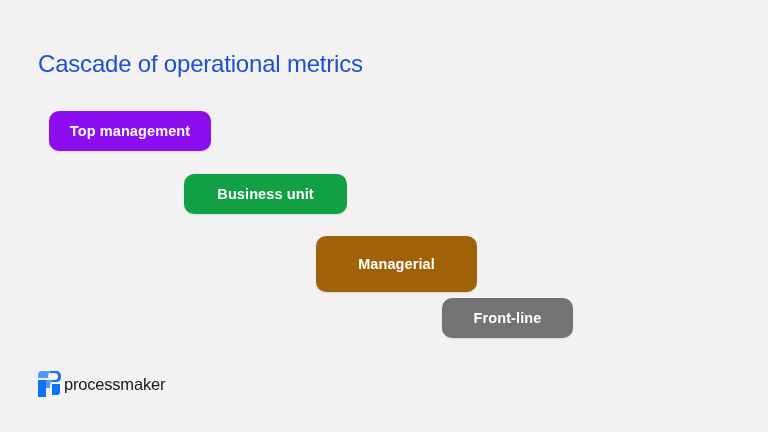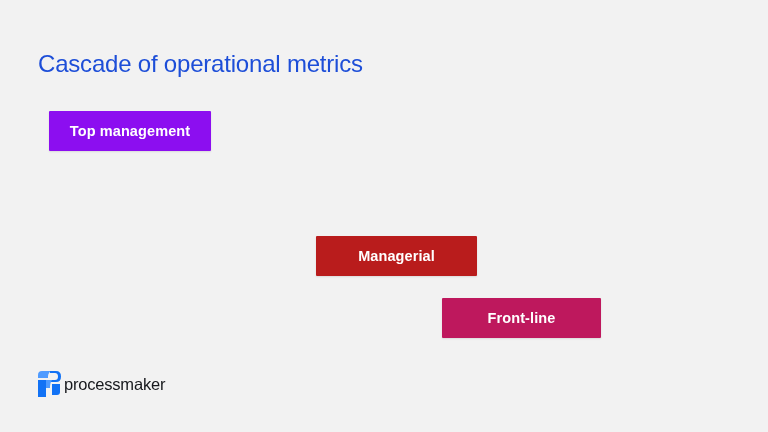--- a/index.html
+++ b/index.html
@@ -38,21 +38,21 @@
   .cascade {
     position: absolute;
     inset: 0;
   }
 
   .step {
     position: absolute;
     display: flex;
     align-items: center;
     justify-content: center;
-    border-radius: 1px;
+    border-radius: 10px;
     box-sizing: border-box;
     box-shadow: 0 1px 2px rgba(0, 0, 0, 0.10);
   }
 
   .step-label {
     font-size: 14.5px;
     font-weight: 700;
     color: #ffffff;
     letter-spacing: 0.1px;
     white-space: nowrap;
@@ -86,24 +86,27 @@
 <body style="background: rgb(242, 242, 242);">
 
 <div class="slide">
 
   <h1 class="slide-title">Cascade of operational metrics</h1>
 
   <div class="cascade">
     <div class="step" style="left: 49px; top: 111px; width: 162px; height: 40px; background: rgb(140, 14, 240);">
       <span class="step-label">Top management</span>
     </div>
-    <div class="step" style="left: 316px; top: 236px; width: 161px; height: 40px; background: #b91c1c;">
+    <div class="step" style="left: 184px; top: 174px; width: 163px; height: 40px; background: rgb(18, 160, 68);">
+      <span class="step-label">Business unit</span>
+    </div>
+    <div class="step" style="left: 316px; top: 236px; width: 161px; height: 56px; background: #a16207;">
       <span class="step-label">Managerial</span>
     </div>
-    <div class="step" style="left: 442px; top: 298px; width: 159px; height: 40px; background: #be185d; align-items: center;">
+    <div class="step" style="left: 442px; top: 298px; width: 131px; height: 40px; background: #737373; align-items: center;">
       <span class="step-label">Front-line</span>
     </div>
   </div>
 
   <div class="logo">
     <span class="logo-mark">
       <svg viewBox="0 0 52 56" width="26" height="28" aria-hidden="true">
 
         <path d="M4 10 Q4 2 12 2 L30 2 Q24 6 24 13 L24 16 L4 16 Z" fill="#4f9bff"></path>
 

